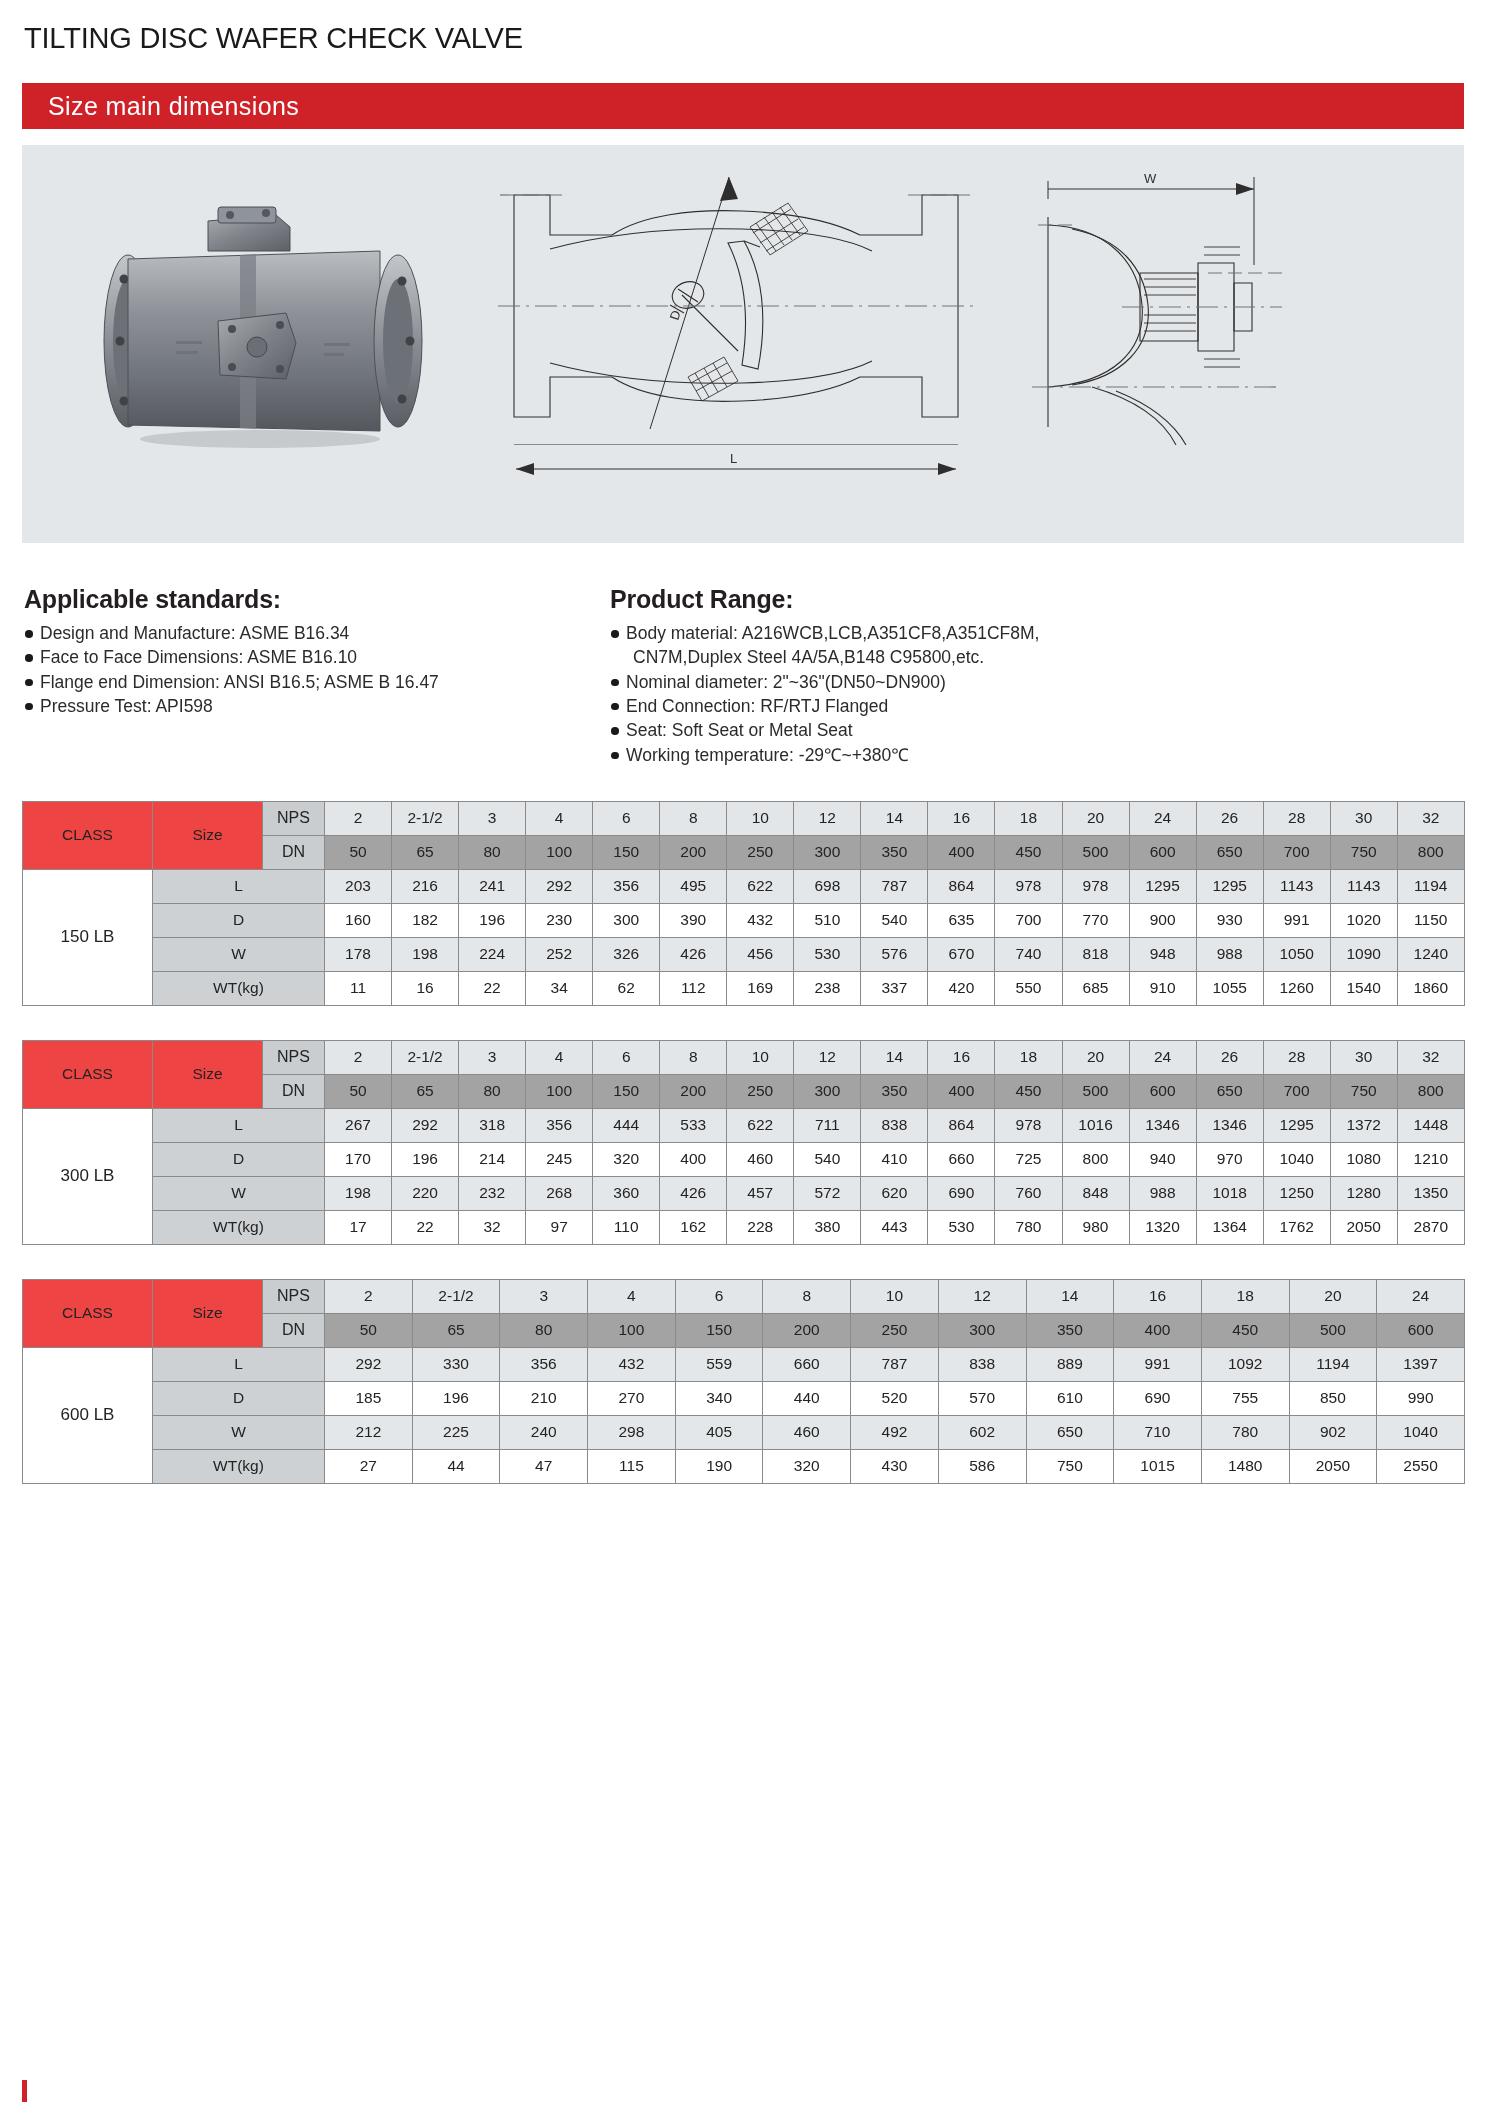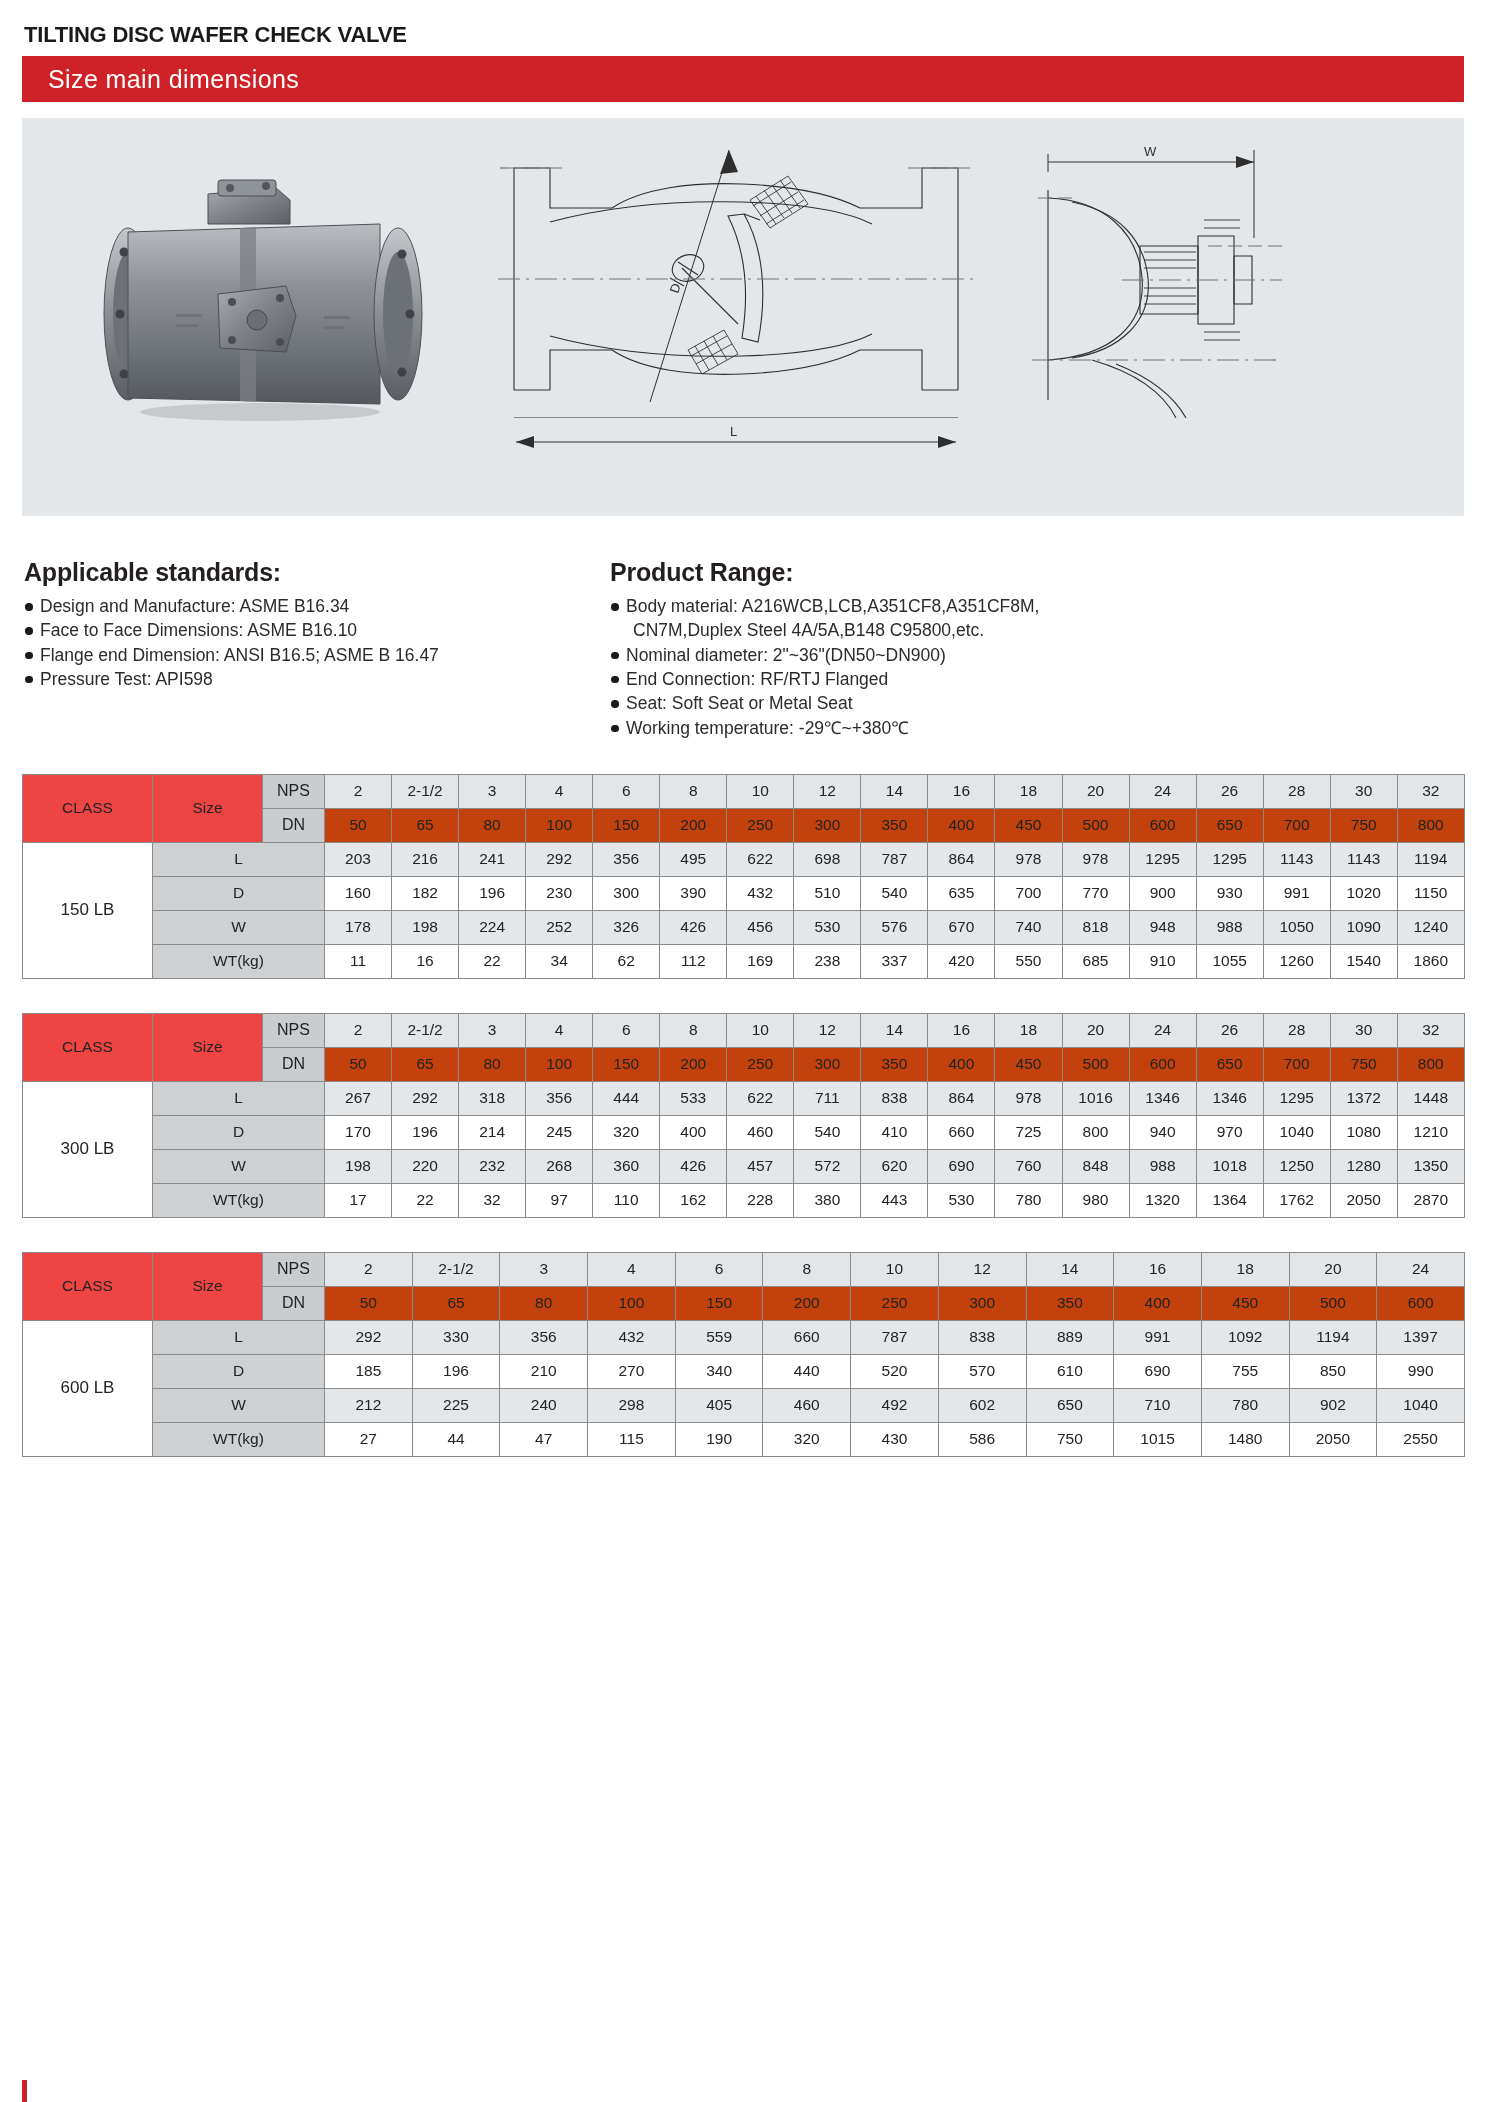--- a/index.html
+++ b/index.html
@@ -10,24 +10,24 @@
     background: #ffffff;
     font-family: "Liberation Sans", sans-serif;
     color: #231f20;
     position: relative;
     overflow: hidden;
   }
   .page { padding: 0 22px; position: relative; height: 100%; }
 
   
   .main-title {
-    font-size: 22px;
-    font-weight: bold;
+    font-size: 29px;
+    font-weight: normal;
     letter-spacing: -0.2px;
-    margin: 22px 0 8px 2px;
+    margin: 22px 0 28px 2px;
     color: #1a1a1a;
   }
   .red-bar {
     background: #cf2128;
     height: 46px;
     display: flex;
     align-items: center;
     padding-left: 26px;
   }
   .red-bar-text {
@@ -102,21 +102,21 @@
     text-align: center;
     font-size: 15.5px;
     height: 34px;
     color: #232323;
     padding: 0 1px;
     overflow: hidden;
   }
   .spec-table td.corner { background: #ef4444; }
   .spec-table td.rowlabel { background: #cdd1d4; }
   .spec-table td.hdr-nps { background: #e2e6e8; }
-  .spec-table td.hdr-dn { background: #c2410c; margin-top: 44px; }
+  .spec-table td.hdr-dn { background: #a3a3a3; margin-top: 44px; }
   .spec-table td.classcell { background: #ffffff; font-size: 17px; }
   .spec-table td.band { background: #e4e7e9; }
   .spec-table td.plain { background: #ffffff; }
   .spec-table td.lbl-col { background: #c9cdd0; font-size: 16px; }
 
   .tables-zone { margin-top: 4px; }
 
   
   .footer-mark {
     position: absolute;

